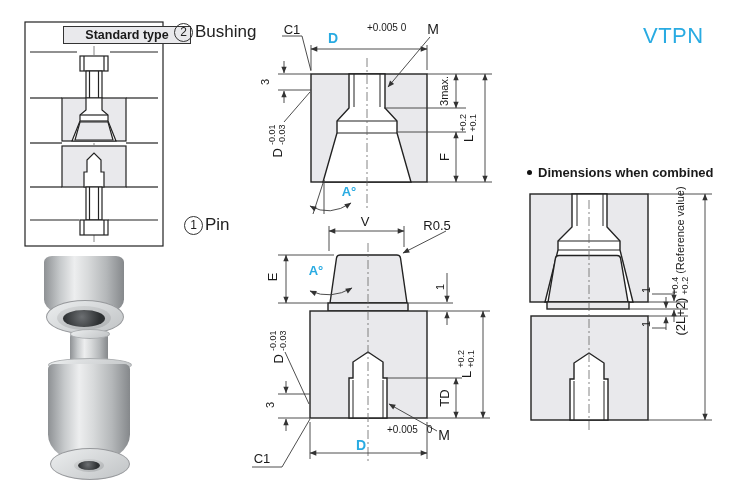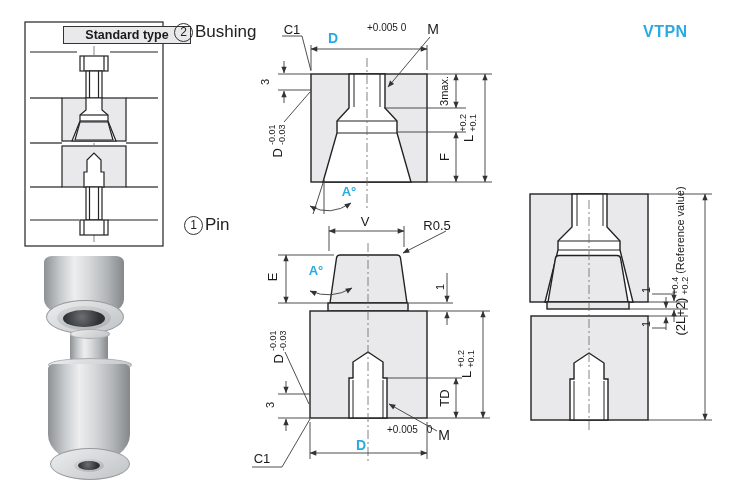--- a/index.html
+++ b/index.html
@@ -13,21 +13,21 @@
   .blue{color:#29abe2;font-weight:bold;}
   .big{font-size:14px;}
   .stack{display:inline-flex;flex-direction:column;font-size:9px;line-height:1.15;text-align:left;}
   .sm{font-size:11px;}
   .section-label{position:absolute;display:flex;align-items:center;gap:2px;font-size:17px;color:#222;}
   .circled{width:17px;height:17px;border:1.6px solid #333;border-radius:50%;display:inline-flex;
            align-items:center;justify-content:center;font-size:12px;flex:0 0 auto;}
   .std-title{position:absolute;left:31px;top:26px;width:126px;height:16px;background:#e9e9ec;
              border:1.2px solid #333;display:flex;align-items:center;justify-content:center;
              font-size:12.5px;font-weight:bold;margin-left:32px;}
-  .brand{position:absolute;left:643px;top:23px;font-size:16px;font-weight:bold;color:#29abe2;letter-spacing:.5px;text-align:center;}
+  .brand{position:absolute;left:643px;top:23px;font-size:22px;font-weight:normal;color:#29abe2;letter-spacing:.5px;text-align:center;}
   .combined-title{position:absolute;left:527px;top:165px;font-size:13px;font-weight:bold;
                   display:flex;align-items:center;gap:6px;}
   .bullet{width:5px;height:5px;border-radius:50%;background:#111;flex:0 0 auto;}
   
   .metal{background:linear-gradient(to right,#8e9194,#c6c9cb 20%,#edeeef 38%,#d8dadb 55%,#b4b7b9 78%,#85888b);}
   .photo{position:absolute;}
   .ph-body{position:absolute;left:0;right:0;}
   .ph-face{position:absolute;border-radius:50%;background:linear-gradient(150deg,#eceeef,#c0c3c5);
            border:1px solid #97999c;}
   .ph-ring{position:absolute;border-radius:50%;background:linear-gradient(160deg,#d7d9da,#aeb1b3);
@@ -198,20 +198,24 @@
 <div class="section-label" style="left:174px;top:22px;">
   <span class="circled">2</span>
   <span>Bushing</span>
 </div>
 
 <div class="section-label" style="left:184px;top:215px;">
   <span class="circled">1</span>
   <span>Pin</span>
 </div>
 
+<div class="combined-title">
+  <span class="bullet"></span>
+  <span>Dimensions when combined</span>
+</div>
 
 <div class="lbl" style="left:292px;top:29px;">C1</div>
 <div class="lbl blue big" style="left:333px;top:38px;">D</div>
 <div class="lbl anchor stack" style="left:352px;top:22px;font-size:10px;">
   <span>+0.005</span>
   <span>0</span>
 </div>
 <div class="lbl big" style="left:433px;top:29px;">M</div>
 <div class="lbl rot sm" style="left:265px;top:82px;">3</div>
 <div class="lbl rot" style="left:277px;top:141px;">

